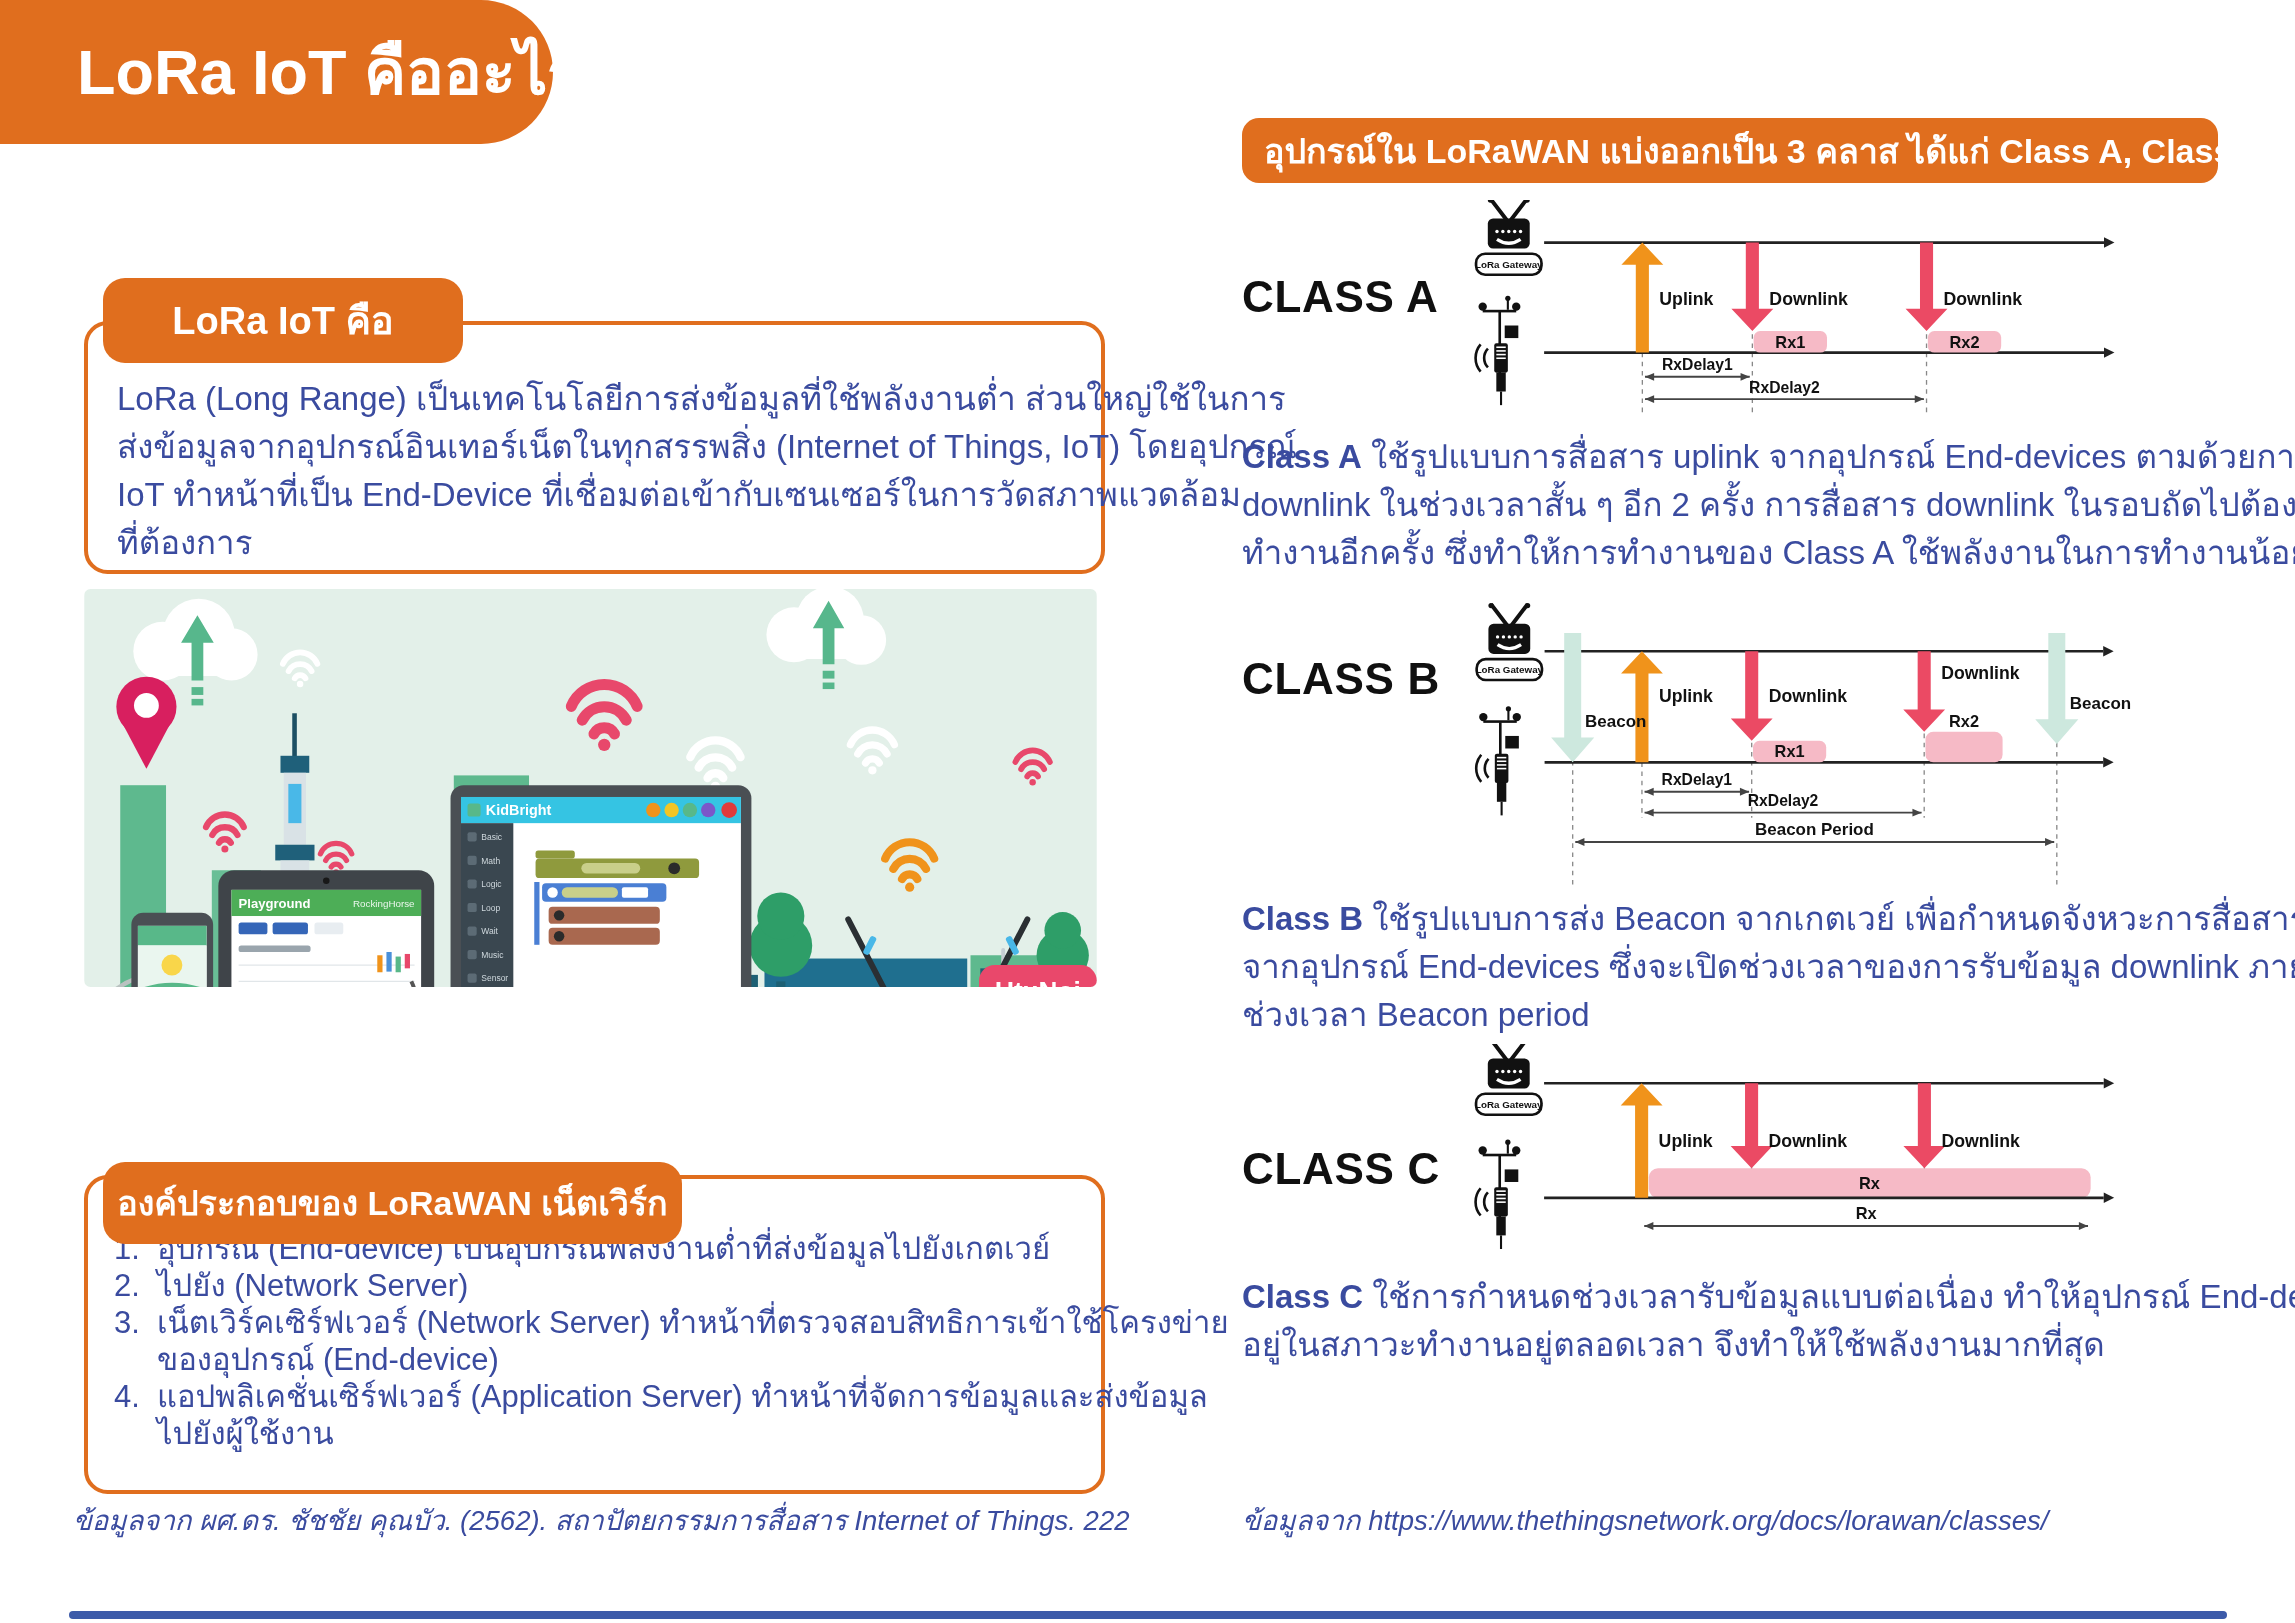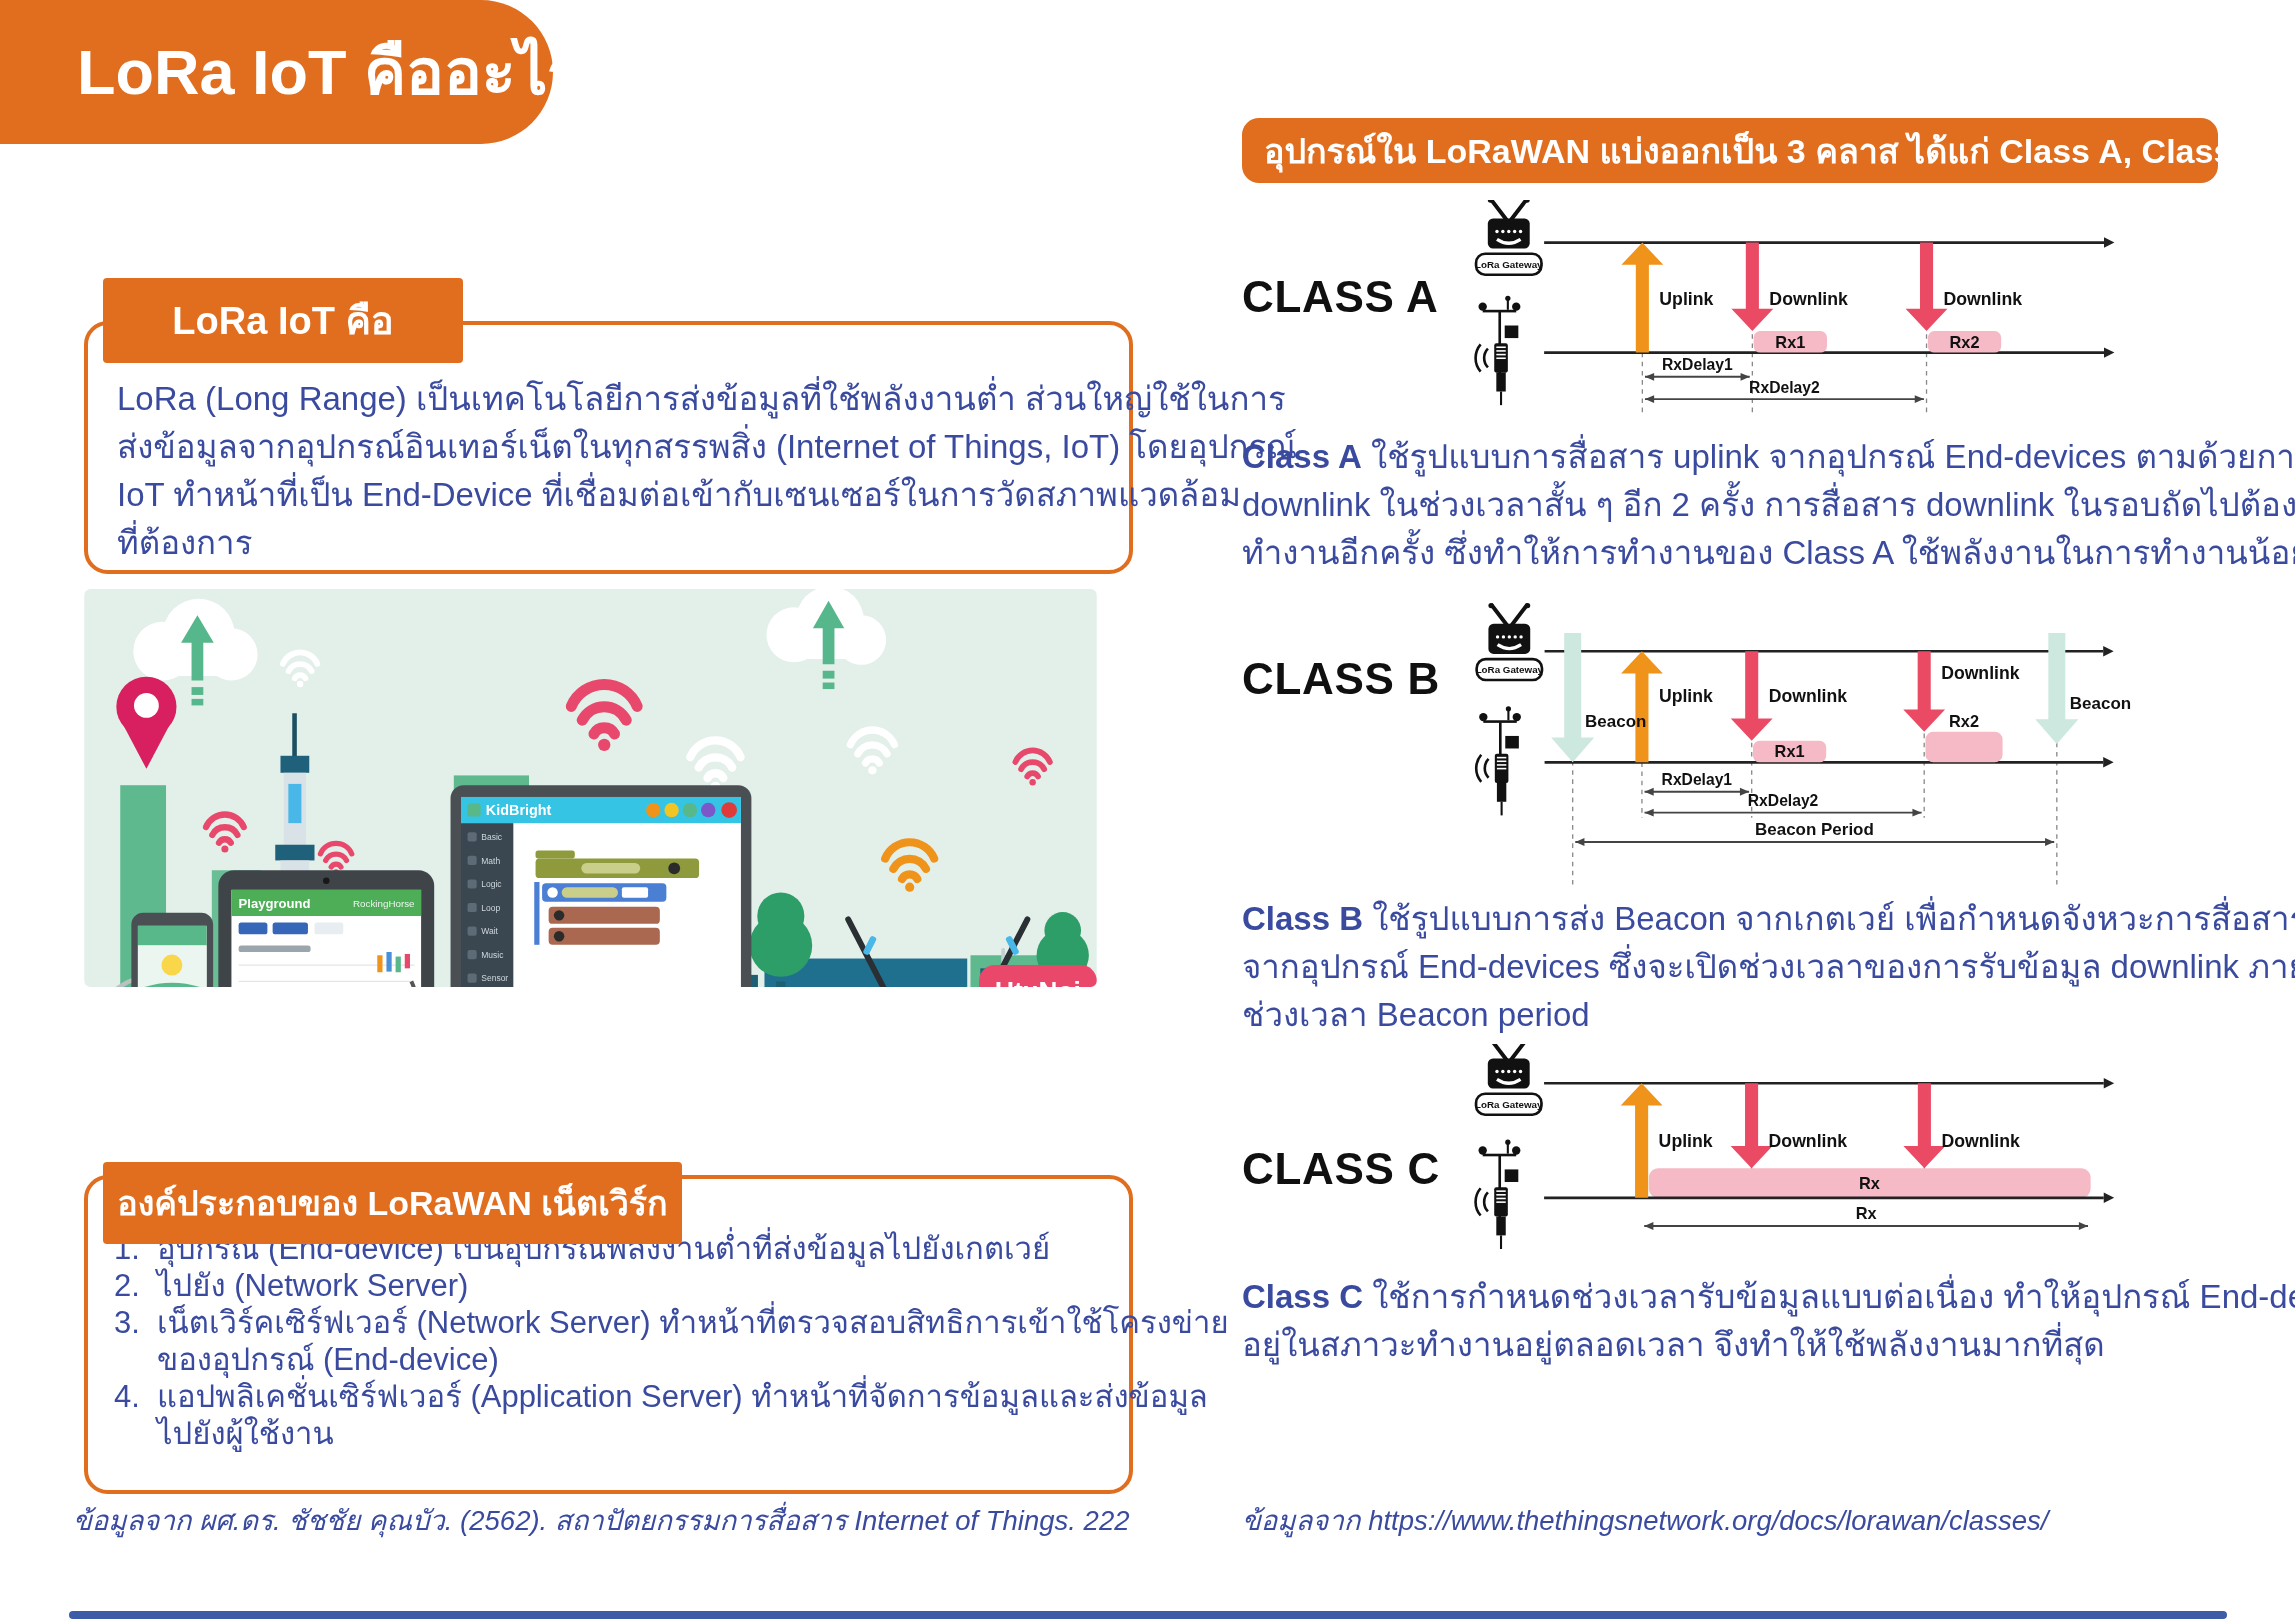--- a/index.html
+++ b/index.html
@@ -4,25 +4,25 @@
 <style>
   html,body{margin:0;padding:0;background:#ffffff;}
   body{width:2295px;height:1623px;position:relative;overflow:hidden;
        font-family:"Liberation Sans","DejaVu Sans",sans-serif;}
   .abs{position:absolute;}
   
   .banner{left:0;top:140;width:553px;height:144px;background:#E06E1E;
           border-radius:0 72px 72px 0;}
   .banner .t{position:absolute;left:77px;top:0;line-height:144px;
              font-size:63px;font-weight:bold;color:#fff;white-space:nowrap;}
-  .otab{background:#E06E1E;border-radius:4px;color:#fff;font-weight:bold;
+  .otab{background:#E06E1E;border-radius:22px;color:#fff;font-weight:bold;
         display:flex;align-items:center;justify-content:center;z-index:3;white-space:nowrap;}
   .tab1{left:103px;top:278px;width:360px;height:85px;font-size:38px;}
   .tab2{left:103px;top:1139px;width:579px;height:82px;font-size:34px;margin-top:23px;}
-  .obox{border:4.6px solid #E06E1E;border-radius:23.6px;background:#fff;z-index:1;padding-left:28px;}
+  .obox{border:4.6px solid #E06E1E;border-radius:23.6px;background:#fff;z-index:1;}
   .box1{left:84px;top:321px;width:1013px;height:245px;}
   .box1 .para{position:absolute;left:29px;top:50px;width:962px;}
   .bline{font-size:33px;line-height:48px;color:#3A4B9F;white-space:nowrap;}
   .box2{left:84px;top:1175px;width:1013px;height:311px;}
   .list{position:absolute;left:26px;top:51px;width:962px;}
   .li{display:flex;margin:0;}
   .li .n{width:43px;flex:0 0 43px;font-size:31px;line-height:37px;color:#3A4B9F;}
   .li .ls{flex:1;}
   .lline{font-size:31px;line-height:37px;color:#3A4B9F;white-space:nowrap;}
   .src{font-size:27.5px;font-style:italic;color:#3A4B9F;white-space:nowrap;}

